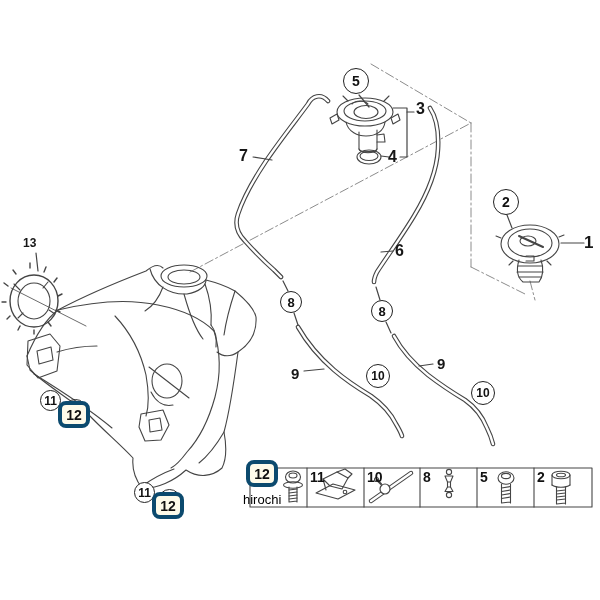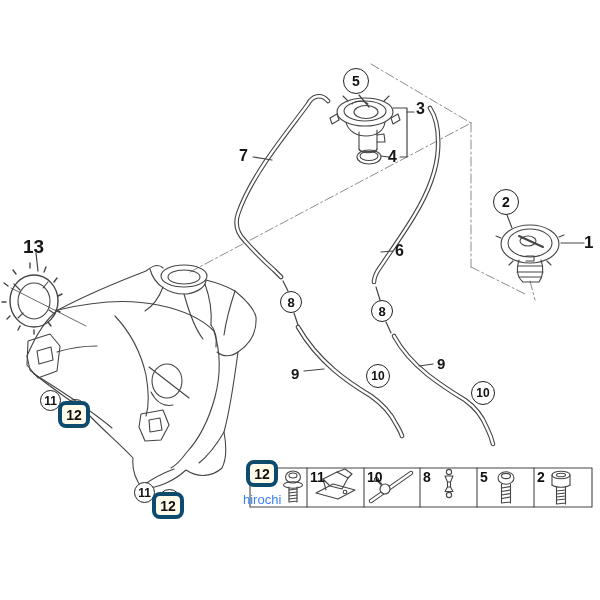--- a/index.html
+++ b/index.html
@@ -13,21 +13,21 @@
                 font-weight:bold;color:#111;box-sizing:border-box;
                 font-family:"Liberation Sans",sans-serif;}
   .ghost-circle{position:absolute;z-index:2;border:1.6px solid #2a2a2a;border-radius:50%;
                 width:23px;height:23px;box-sizing:border-box;background:transparent;}
   .hl-badge{position:absolute;z-index:4;border:4px solid #0c4a6e;background:#FEFBEA;
             border-radius:8px;display:flex;align-items:center;justify-content:center;
             font-weight:bold;font-size:14px;color:#111;width:24px;height:19px;
             font-family:"Liberation Sans",sans-serif;}
   .legend-number{position:absolute;z-index:3;font-weight:bold;font-size:14px;color:#111;
                  font-family:"Liberation Sans",sans-serif;}
-  .watermark{position:absolute;z-index:3;font-size:13px;color:#3b82f6;
+  .watermark{position:absolute;z-index:3;font-size:13px;color:#000000;
              font-family:"Liberation Sans",sans-serif;}
 </style>
 </head>
 <body>
 
 <div class="stage">
 
   <svg width="600" height="600" viewBox="0 0 600 600" fill="none" stroke="#454545" stroke-width="1.1" stroke-linecap="round" stroke-linejoin="round">
 
     <g stroke="#8C8C8C" stroke-width="1" stroke-dasharray="9 3 2 3">
@@ -207,21 +207,21 @@
       <path d="M 552,475 L 552,485 M 570,475 L 570,485"></path>
       <path d="M 552,485 C 556,488 566,488 570,485"></path>
       <path d="M 556.5,487 L 556.5,504 M 565.5,487 L 565.5,504 M 556.5,504 L 565.5,503"></path>
       <path d="M 556.5,491 L 565.5,490 M 556.5,494 L 565.5,493 M 556.5,497 L 565.5,496 M 556.5,500 L 565.5,499"></path>
     </g>
   </svg>
 
   <div class="ghost-circle" style="left:64px;top:399px;"></div>
   <div class="ghost-circle" style="left:158px;top:489px;"></div>
 
-  <div class="plain-label" style="left:23px;top:236px;font-size:19px;text-align:right;">13</div>
+  <div class="plain-label" style="left:23px;top:236px;font-size:12px;text-align:right;">13</div>
   <div class="plain-label" style="left:239px;top:147px;font-size:16px;">7</div>
   <div class="plain-label" style="left:416px;top:100px;font-size:16px;">3</div>
   <div class="plain-label" style="left:388px;top:148px;font-size:16px;">4</div>
   <div class="plain-label" style="left:584px;top:233px;font-size:17px;">1</div>
   <div class="plain-label" style="left:395px;top:242px;font-size:16px;">6</div>
   <div class="plain-label" style="left:291px;top:365px;font-size:15px;">9</div>
   <div class="plain-label" style="left:437px;top:355px;font-size:15px;">9</div>
 
   <div class="circle-label" style="left:343px;top:68px;width:26px;height:26px;font-size:14px;">5</div>
   <div class="circle-label" style="left:493px;top:189px;width:26px;height:26px;font-size:14px;">2</div>

